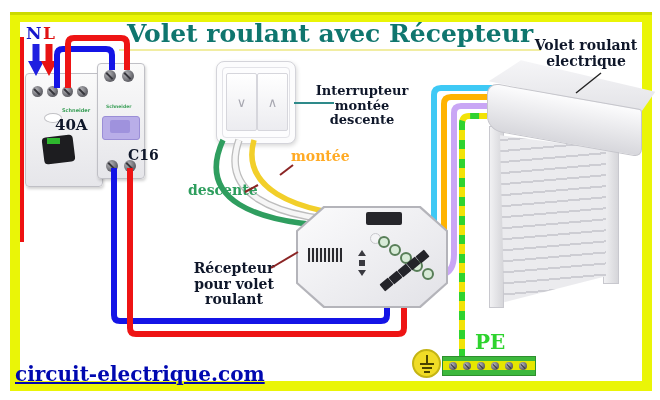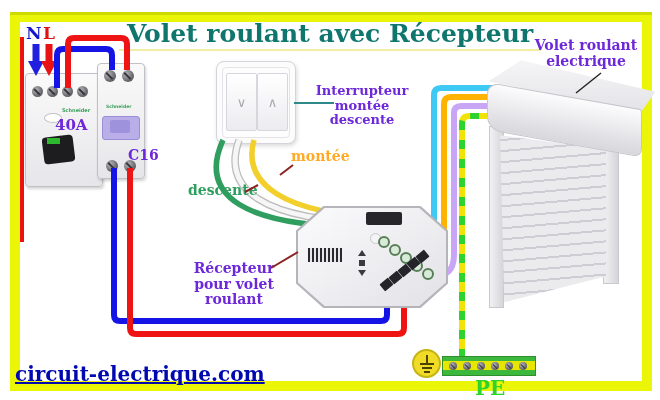--- a/index.html
+++ b/index.html
@@ -4,21 +4,21 @@
 <style>
   html,body{margin:0;padding:0;}
   .canvas{position:relative;width:660px;height:400px;background:#ffffff;overflow:hidden;
           font-family:"DejaVu Serif","Liberation Serif",serif;}
   .abs{position:absolute;}
   .frame{left:10px;top:12px;width:642px;height:379px;border:10px solid #eaf507;box-sizing:border-box;}
   .frame-top-shade{left:10px;top:12px;width:642px;height:3px;background:#ccda00;}
   .red-accent{left:20px;top:37px;width:4px;height:205px;background:#ee1111;}
   .title{left:0;width:660px;top:19px;text-align:center;font-size:25px;font-weight:bold;}
   .title span{padding:0 8px 1px 8px;border-bottom:2px solid #f1eda2;}
-  .lbl{position:absolute;font-weight:bold;color:#6d28d9;white-space:pre-line;line-height:1.12;}
+  .lbl{position:absolute;font-weight:bold;color:#0f172a;white-space:pre-line;line-height:1.12;}
   .ctr{text-align:center;}
   .screw{position:absolute;border-radius:50%;background:radial-gradient(circle at 35% 35%,#b8b8bc,#6a6a70 60%,#47474d);}
   .screw::after{content:"";position:absolute;left:12%;top:44%;width:76%;height:14%;background:#35353b;transform:rotate(45deg);}
   .brk{position:absolute;background:linear-gradient(180deg,#fafafa,#e6e6ea);border:1px solid #c0c0c6;border-radius:4px;box-shadow:1px 2px 3px rgba(0,0,0,.18);}
   .brand{position:absolute;font-family:"DejaVu Sans","Liberation Sans",sans-serif;font-size:5px;color:#3da05a;font-weight:bold;}
   .switch-outer{left:216px;top:61px;width:78px;height:81px;background:#fcfcfd;border:1px solid #d4d4da;border-radius:8px;box-shadow:1px 2px 4px rgba(0,0,0,.15);}
   .switch-plate{position:absolute;left:5px;top:5px;right:5px;bottom:5px;border:1px solid #e3e3e8;border-radius:4px;background:#fdfdfe;}
   .rocker{position:absolute;top:11px;width:29px;height:56px;background:linear-gradient(180deg,#ffffff,#ececf0);border:1px solid #d6d6dc;border-radius:2px;color:#a7a7b0;font-family:"DejaVu Sans","Liberation Sans",sans-serif;font-size:13px;display:flex;align-items:center;justify-content:center;}
   .housing-top{left:487px;top:58px;width:170px;height:58px;clip-path:polygon(1% 40%,20% 4%,99% 58%,90% 96%);background:linear-gradient(180deg,#f6f6f8,#e2e2e6);}
   .housing-front{left:487px;top:82px;width:153px;height:46px;background:linear-gradient(180deg,#fcfcfd,#d7d7dc);border:1px solid #c5c5cb;border-radius:12px 3px 8px 14px;transform:skewY(10deg);transform-origin:left top;}
@@ -157,21 +157,21 @@
   <div class="lbl" style="left:43px;top:24px;font-size:17px;color:#e01212;">L</div>
   <div class="lbl ctr" style="left:312px;top:84px;width:100px;font-size:13px;">Interrupteur
 montée
 descente</div>
   <div class="lbl" style="left:291px;top:149px;font-size:14px;color:#ffaa24;">montée</div>
   <div class="lbl" style="left:188px;top:183px;font-size:14px;color:#2e9e5e;">descente</div>
   <div class="lbl ctr" style="left:170px;top:261px;width:128px;font-size:14px;">Récepteur
 pour volet roulant</div>
   <div class="lbl ctr" style="left:531px;top:38px;width:110px;font-size:14px;">Volet roulant
 electrique</div>
-  <div class="lbl" style="left:475px;top:331px;font-size:20px;color:#2ed32e;margin-top:46px;">PE</div>
+  <div class="lbl" style="left:475px;top:331px;font-size:20px;color:#2ed32e;">PE</div>
   <div class="abs footer" style="color:#0008b0;">circuit-electrique.com</div>
 
   <svg width="660" height="400" viewBox="0 0 660 400" fill="none">
     <path d="M 294,103 H 334" stroke="#2e8a8a" stroke-width="2"></path>
     <path d="M 293,165 L 280,175" stroke="#8b2424" stroke-width="2"></path>
     <path d="M 245,192 L 258,185" stroke="#8b2424" stroke-width="2"></path>
     <path d="M 271,268 L 298,252" stroke="#8b2424" stroke-width="2"></path>
     <path d="M 601,73 L 576,93" stroke="#222222" stroke-width="1.5"></path>
   </svg>
 

